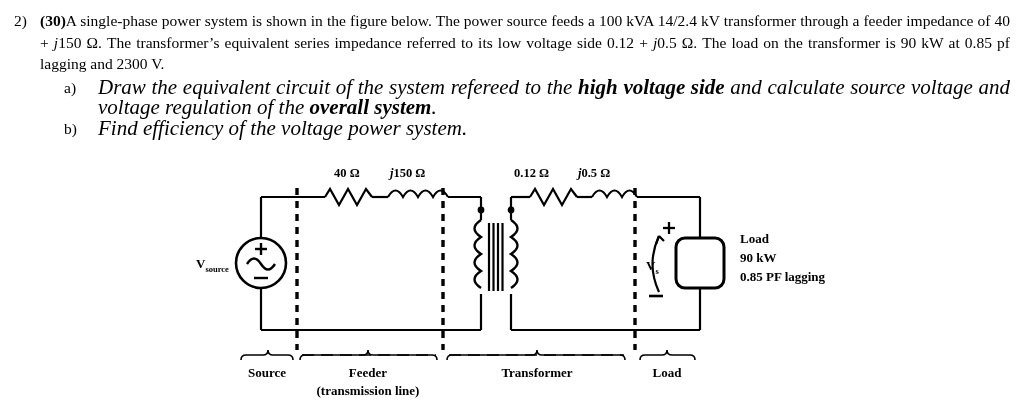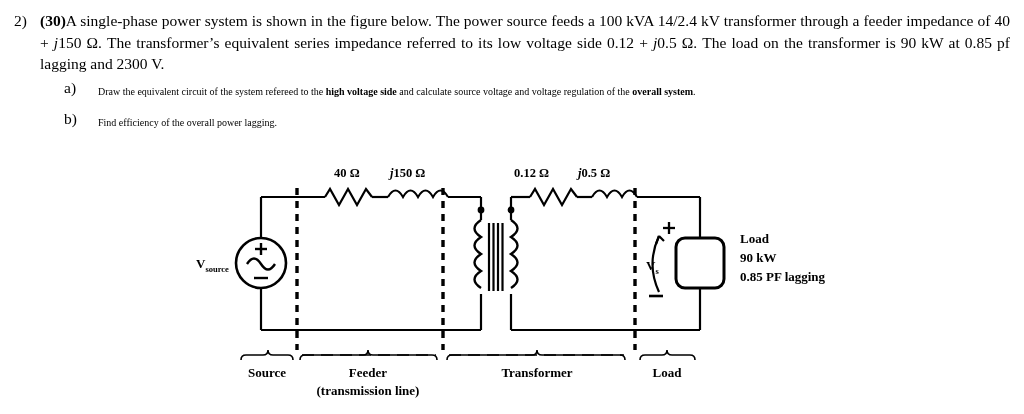--- a/index.html
+++ b/index.html
@@ -54,23 +54,24 @@
     margin-top: 1px;
   }
   .sub-label {
     width: 34px;
     flex: 0 0 34px;
     font-size: 15.5px;
     line-height: 21.5px;
   }
   .sub-text {
     flex: 1 1 auto;
-    font-size: 10px;
-    line-height: 30px;
+    font-size: 21px;
+    line-height: 20px;
     text-align: justify;
+    font-style: italic;
   }
 
   
   #figure {
     position: absolute;
     left: 0;
     top: 158px;
     width: 1024px;
     height: 256px;
   }
@@ -101,21 +102,21 @@
     <div class="q-num">2)</div>
     <div class="q-body"><span class="b">(30)</span><span>A single-phase power system is shown in the figure below. The power source feeds a </span><span>100 kVA 14/2.4 kV</span><span> transformer through a feeder impedance of 40 + </span><span class="ital">j</span><span>150 Ω</span><span>. The transformer’s equivalent series impedance referred to its low voltage side 0.12 + </span><span class="ital">j</span><span>0.5 Ω</span><span>.  The load on the transformer is 90 kW at 0.85 pf lagging and 2300 V.</span>
 
       <div class="sub-list">
         <div class="sub-row">
           <div class="sub-label">a)</div>
           <div class="sub-text"><span>Draw the equivalent circuit of the system refereed to the </span><span class="b">high voltage side</span><span> and calculate source voltage and voltage regulation of the </span><span class="b">overall system</span><span>.</span></div>
         </div>
         <div class="sub-row">
           <div class="sub-label">b)</div>
-          <div class="sub-text"><span>Find efficiency of the overall power lagging.</span></div>
+          <div class="sub-text"><span>Find efficiency of the voltage power system.</span></div>
         </div>
       </div>
     </div>
   </div>
 </div>
 
 <div id="figure">
   <svg width="1024" height="256" viewBox="0 0 1024 256" xmlns="http://www.w3.org/2000/svg">
 
     <g stroke="#000" stroke-width="2.2" fill="none">

